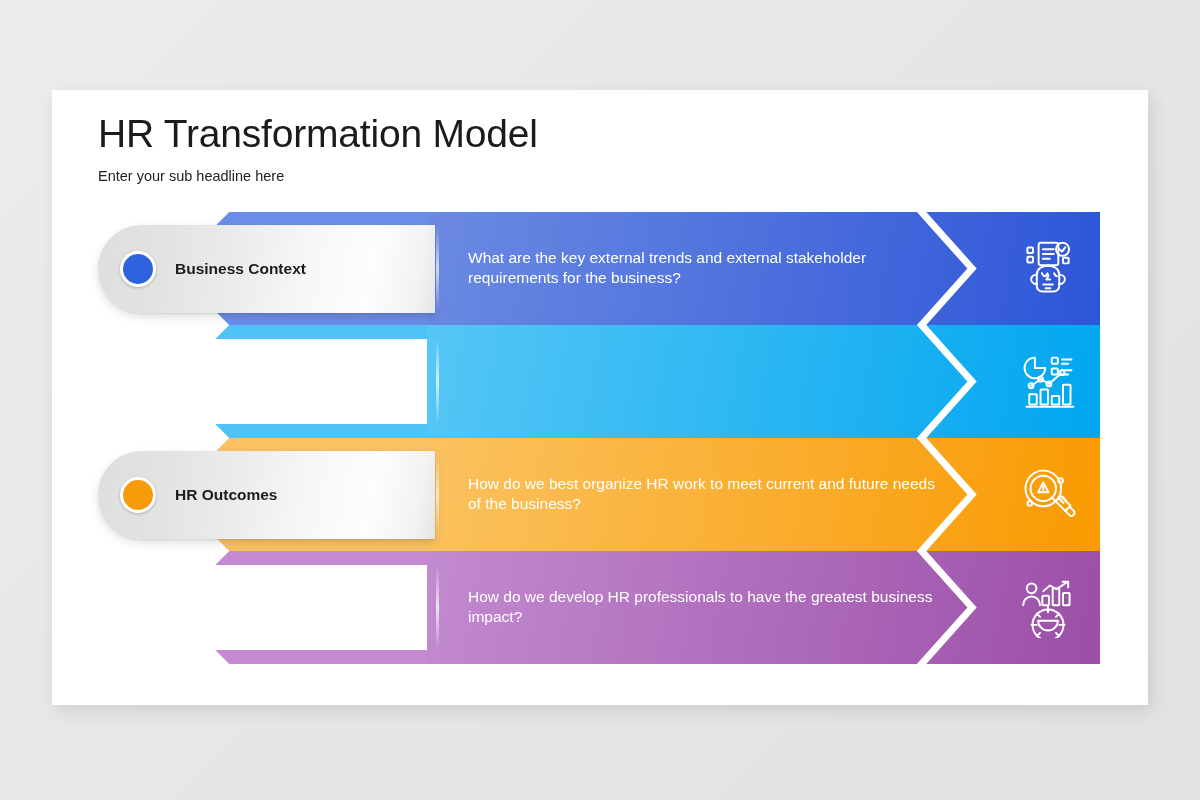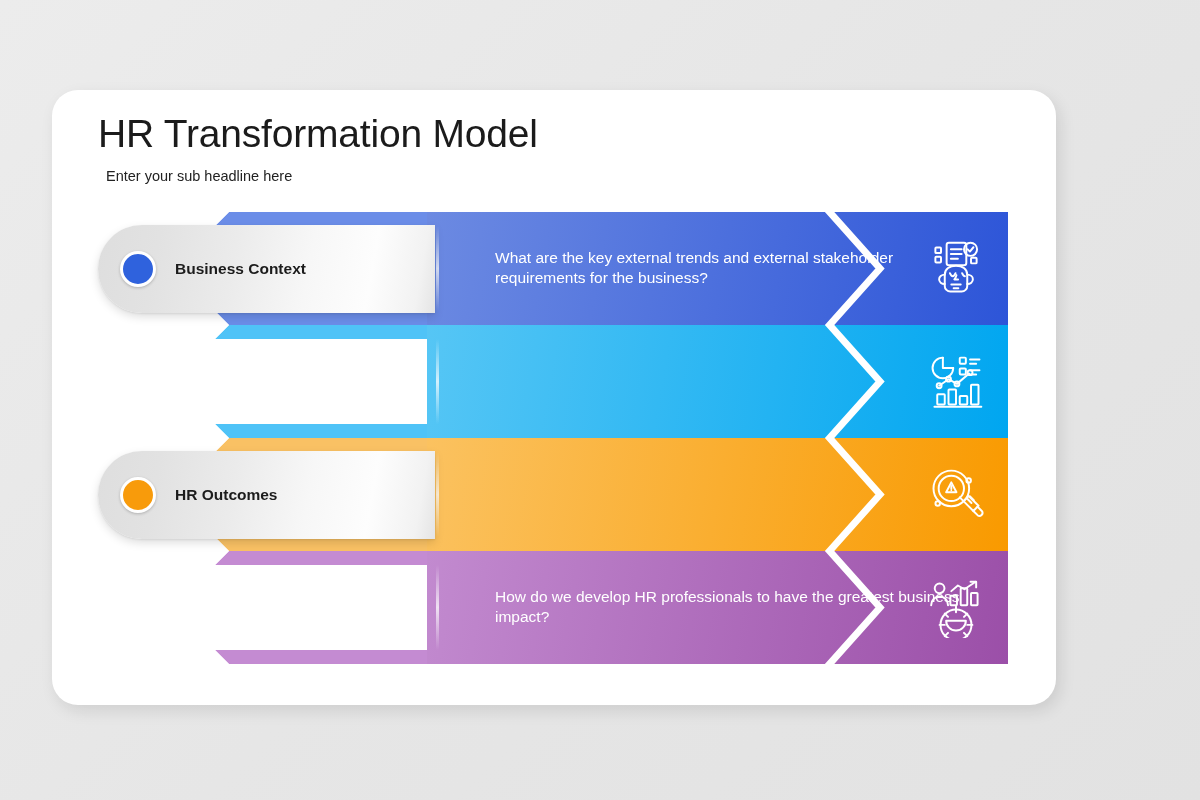--- a/index.html
+++ b/index.html
@@ -9,33 +9,32 @@
     font-family: "Liberation Sans", sans-serif;
     overflow: hidden;
   }
   #slide-bg {
     position: absolute; inset: 0;
     background: linear-gradient(135deg,#ececec 0%,#e6e6e6 50%,#e2e2e2 100%);
   }
   #slide-card {
     position: absolute;
     left: 52px; top: 90px;
-    width: 1004px; height: 615px;
+    width: 1096px; height: 615px;
     background: #ffffff;
     box-shadow: 4px 6px 16px rgba(0,0,0,.10);
-    border-radius: 26px;
   }
   
   #header { position: absolute; left: 46px; top: 22px; }
   #page-title {
     font-size: 39px; font-weight: 400; color: #1b1b1b;
     letter-spacing: -0.2px; line-height: 1.12;
   }
   #page-subtitle {
-    font-size: 14.5px; color: #222; margin-top: 12px; font-weight: 400; margin-left: 8px;
+    font-size: 14.5px; color: #222; margin-top: 12px; font-weight: 400;
   }
   
   #rows { position: absolute; left: 0; top: 122px; width: 100%; }
   .row {
     position: relative;
     height: 113px;
     margin-bottom: 0px;
   }
   .row + .row { margin-top: 0px; }
 
@@ -55,21 +54,21 @@
   .band {
     position: absolute;
     left: 375px; top: 0; right: 48px; height: 113px;
     overflow: hidden;
   }
   .band-sheen {
     position: absolute; left: 9px; top: 14px; width: 3px; bottom: 14px;
     background: linear-gradient(to bottom, rgba(255,255,255,0) 0%, rgba(255,255,255,.75) 50%, rgba(255,255,255,0) 100%);
   }
   .band-text {
-    position: absolute; left: 68px; top: 50%; transform: translateY(-50%);
+    position: absolute; left: 41px; top: 50%; transform: translateY(-50%);
     width: 470px;
     color: #ffffff; font-size: 15.5px; line-height: 1.35; font-weight: 400;
   }
   .chevron {
     position: absolute; right: 112px; top: 0; width: 78px; height: 113px;
   }
   .chevron svg { display: block; width: 100%; height: 100%; }
   .band-icon {
     position: absolute; right: 22px; top: 50%; transform: translateY(-50%);
     width: 60px; height: 60px;
@@ -191,20 +190,21 @@
 
   </div>
         <div class="row">
     <div class="tail">
       <div class="tail-top" style="background: rgb(249, 193, 100);"></div>
       <div class="tail-bot" style="background: rgb(249, 193, 100);"></div>
     </div>
 
     <div class="band" style="background: linear-gradient(100deg, rgb(251, 194, 96) 0%, rgb(249, 154, 0) 100%);">
       <div class="band-sheen"></div>
+      <div class="band-text">How do we best organize HR work to meet current and future needs of the business?</div>
       <div class="chevron">
   <svg viewBox="0 0 78 113" preserveAspectRatio="none">
     <polyline points="8,-4 62,56.5 8,117" fill="none" stroke="#ffffff" stroke-width="7"></polyline>
   </svg>
             </div>
       <div class="band-icon">
     <svg viewBox="0 0 64 64" fill="none" stroke="#fff" stroke-width="2.1" stroke-linecap="round" stroke-linejoin="round">
       <circle cx="27" cy="25" r="19"></circle>
       <circle cx="27" cy="25" r="13.5"></circle>
       <path d="M27 18.5 L32.5 29 H21.5 Z"></path>

